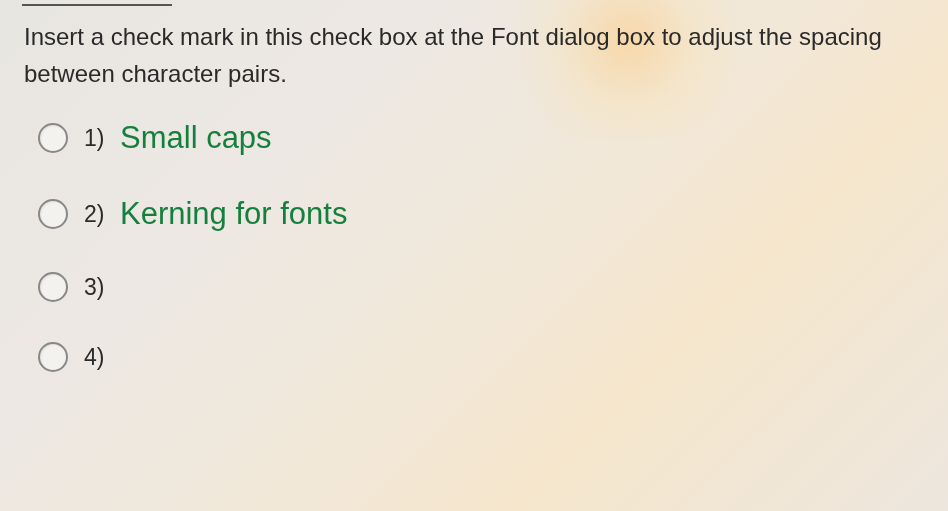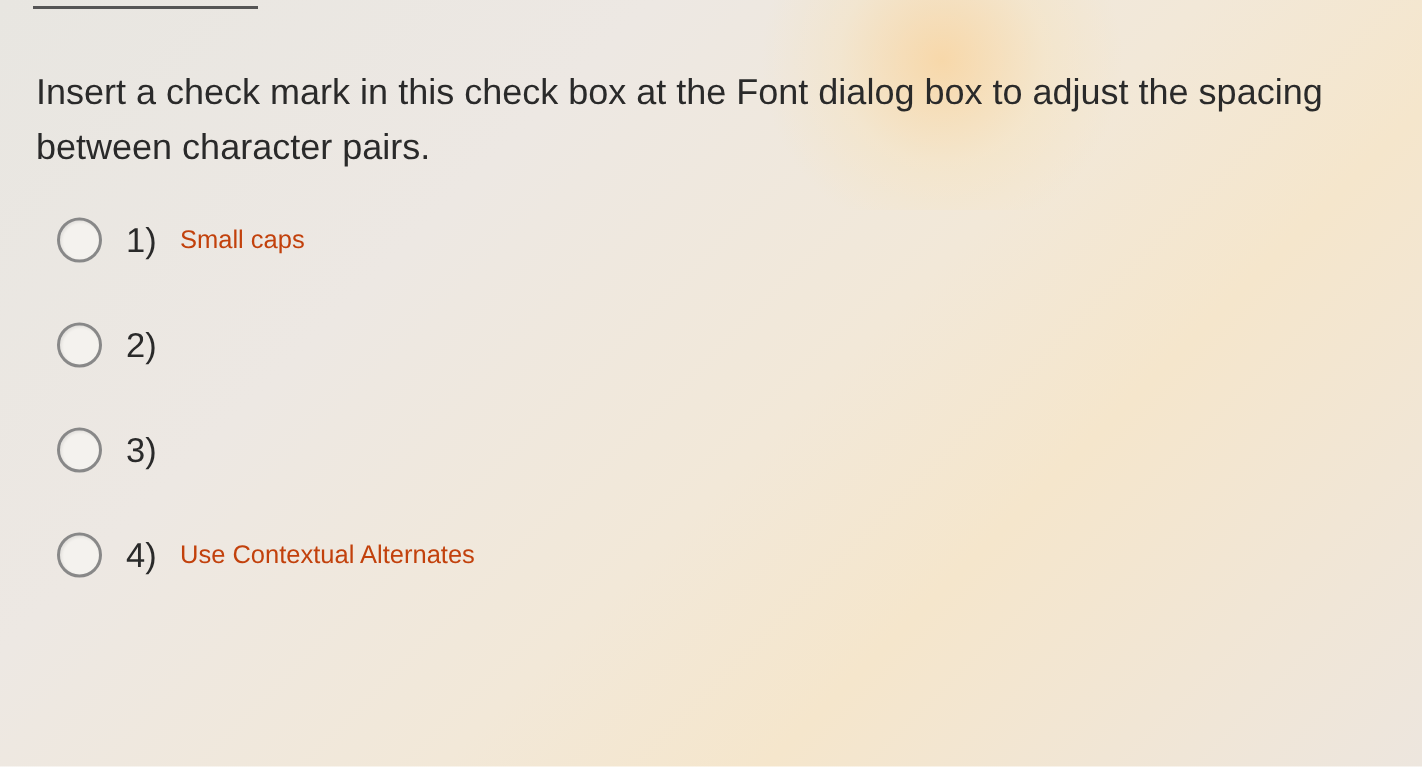--- a/index.html
+++ b/index.html
@@ -17,21 +17,20 @@
       top: -60px;
       right: 180px;
       width: 280px;
       height: 200px;
       background: radial-gradient(circle, rgba(255,200,120,0.5) 0%, rgba(255,220,150,0.2) 40%, transparent 70%);
       pointer-events: none;
     }
     .container {
       padding: 18px 24px;
       position: relative;
-      margin-top: 25px;
     }
     .question-text {
       font-size: 24px;
       color: #2a2a2a;
       line-height: 1.55;
       margin-bottom: 28px;
     }
     .option {
       display: flex;
       align-items: center;
@@ -48,22 +47,22 @@
       flex-shrink: 0;
       box-shadow: inset 1px 1px 2px rgba(0,0,0,0.08);
     }
     .option-number {
       font-size: 23px;
       color: #2a2a2a;
       margin-right: 8px;
       min-width: 28px;
     }
     .option-label {
-      font-size: 17px;
-      color: #c2410c;
+      font-size: 31px;
+      color: #15803d;
       text-align: right;
     }
     .top-line {
       position: absolute;
       top: 4px;
       left: 22px;
       width: 150px;
       height: 2px;
       background: #555;
     }
@@ -79,25 +78,25 @@
 
   <div class="option">
     <div class="radio"></div>
     <span class="option-number">1)</span>
     <span class="option-label">Small caps</span>
   </div>
 
   <div class="option">
     <div class="radio"></div>
     <span class="option-number">2)</span>
+    <span class="option-label">Kerning for fonts</span>
   </div>
 
   <div class="option">
     <div class="radio"></div>
     <span class="option-number">3)</span>
   </div>
 
   <div class="option">
     <div class="radio"></div>
     <span class="option-number">4)</span>
-    <span class="option-label">Use Contextual Alternates</span>
   </div>
 </div>
 
 </body></html>

